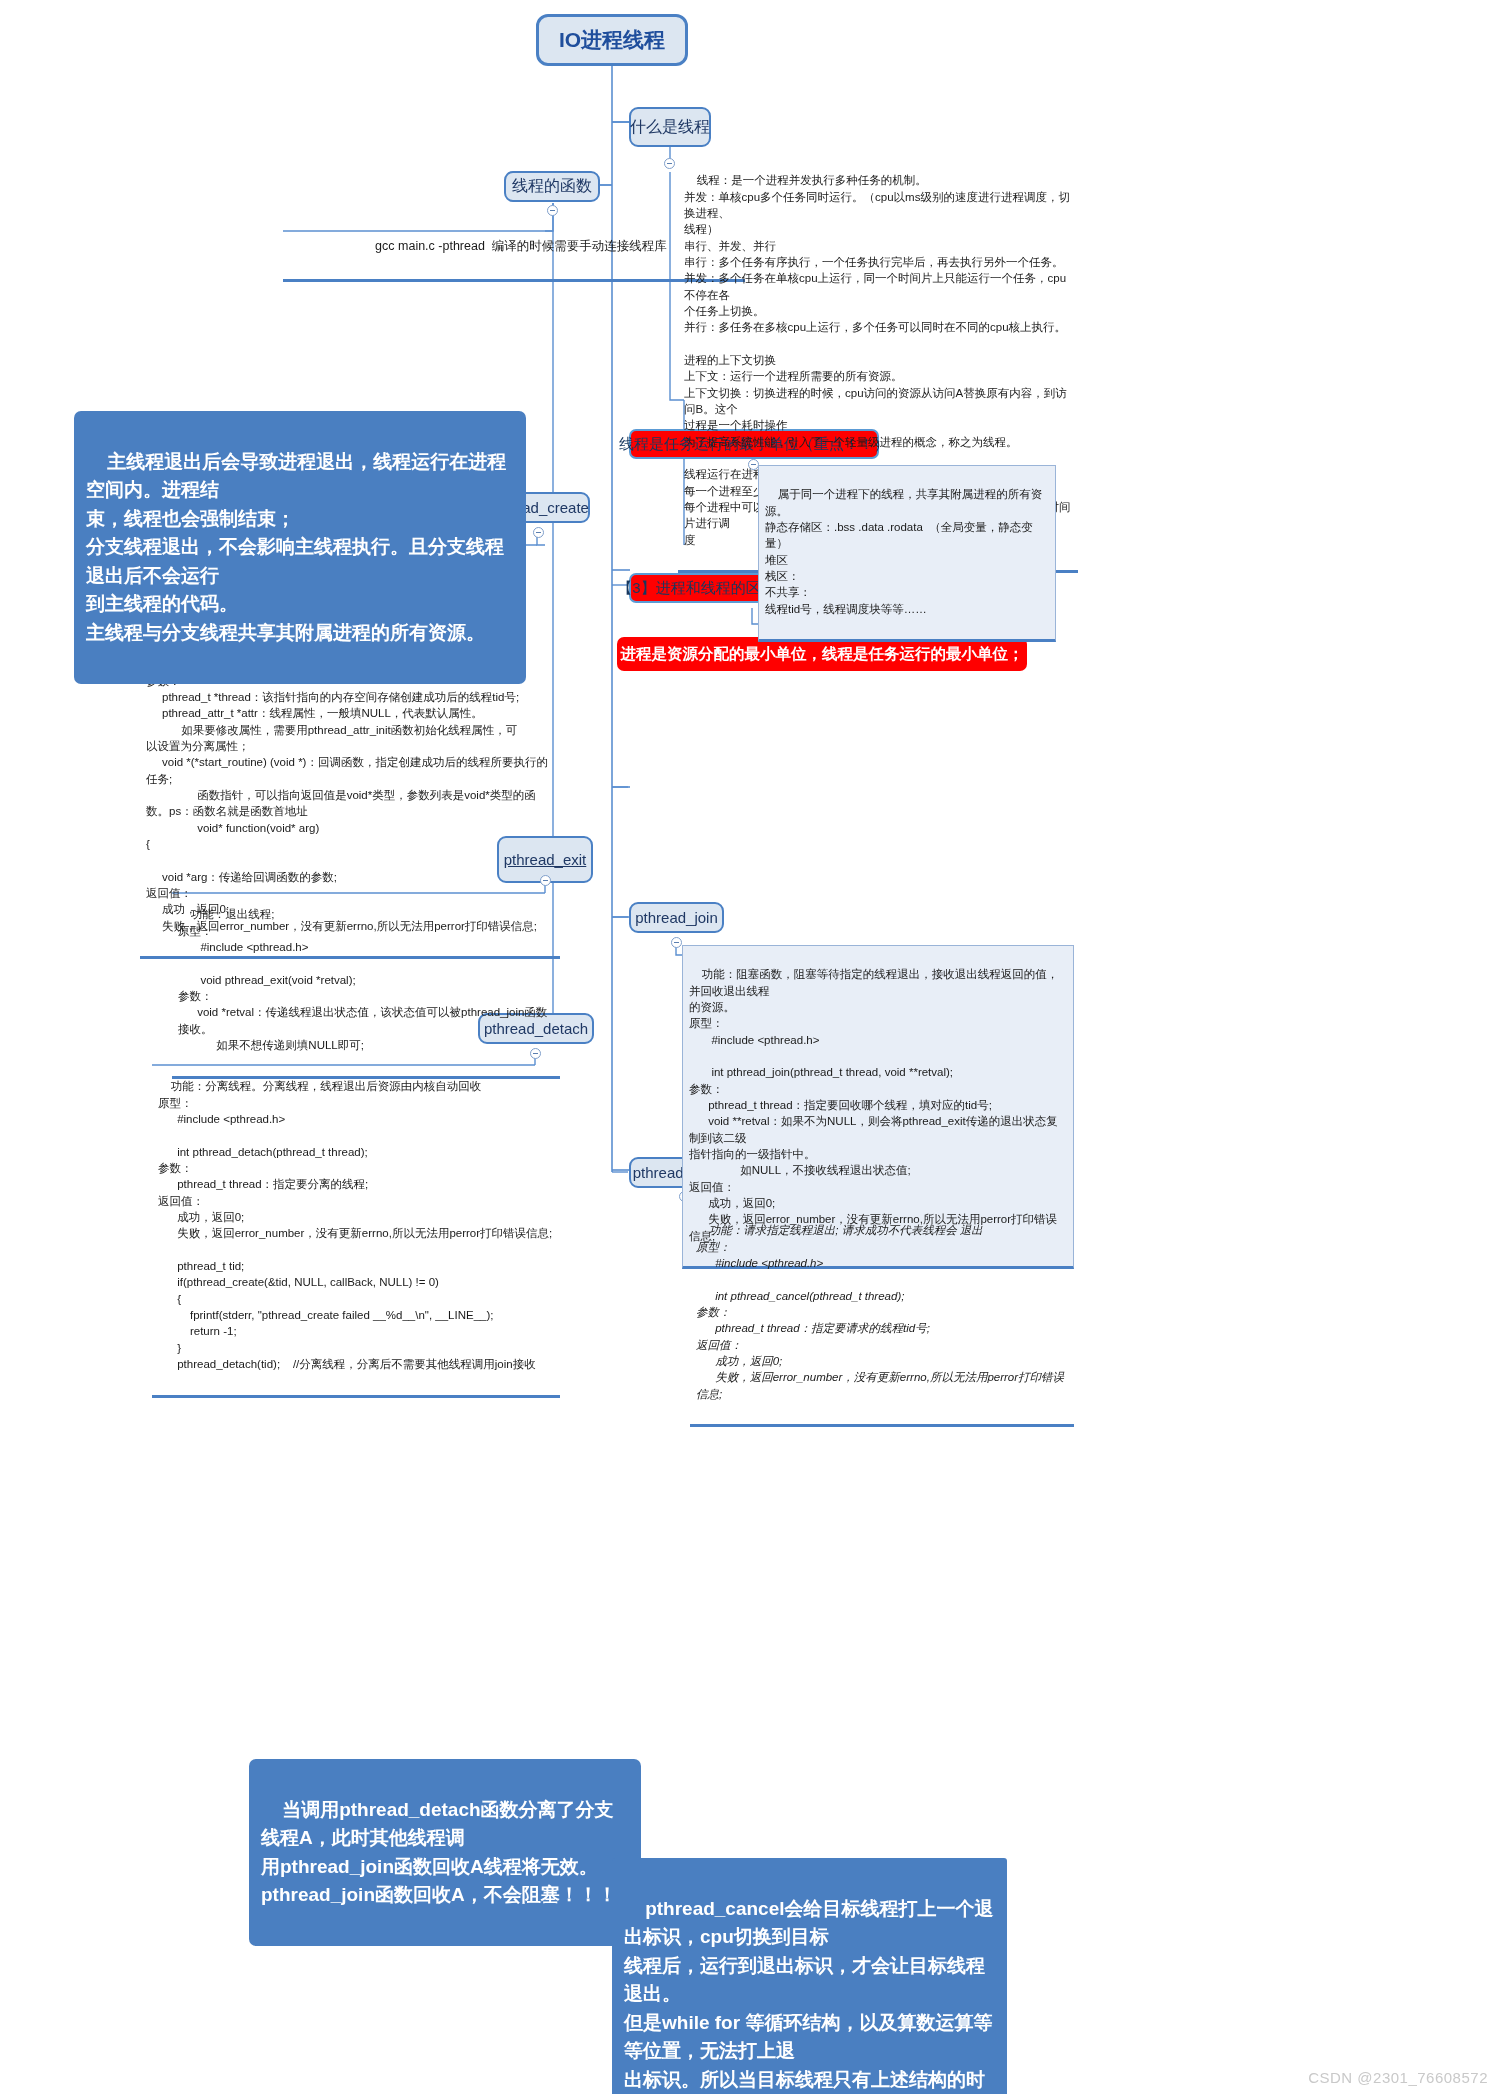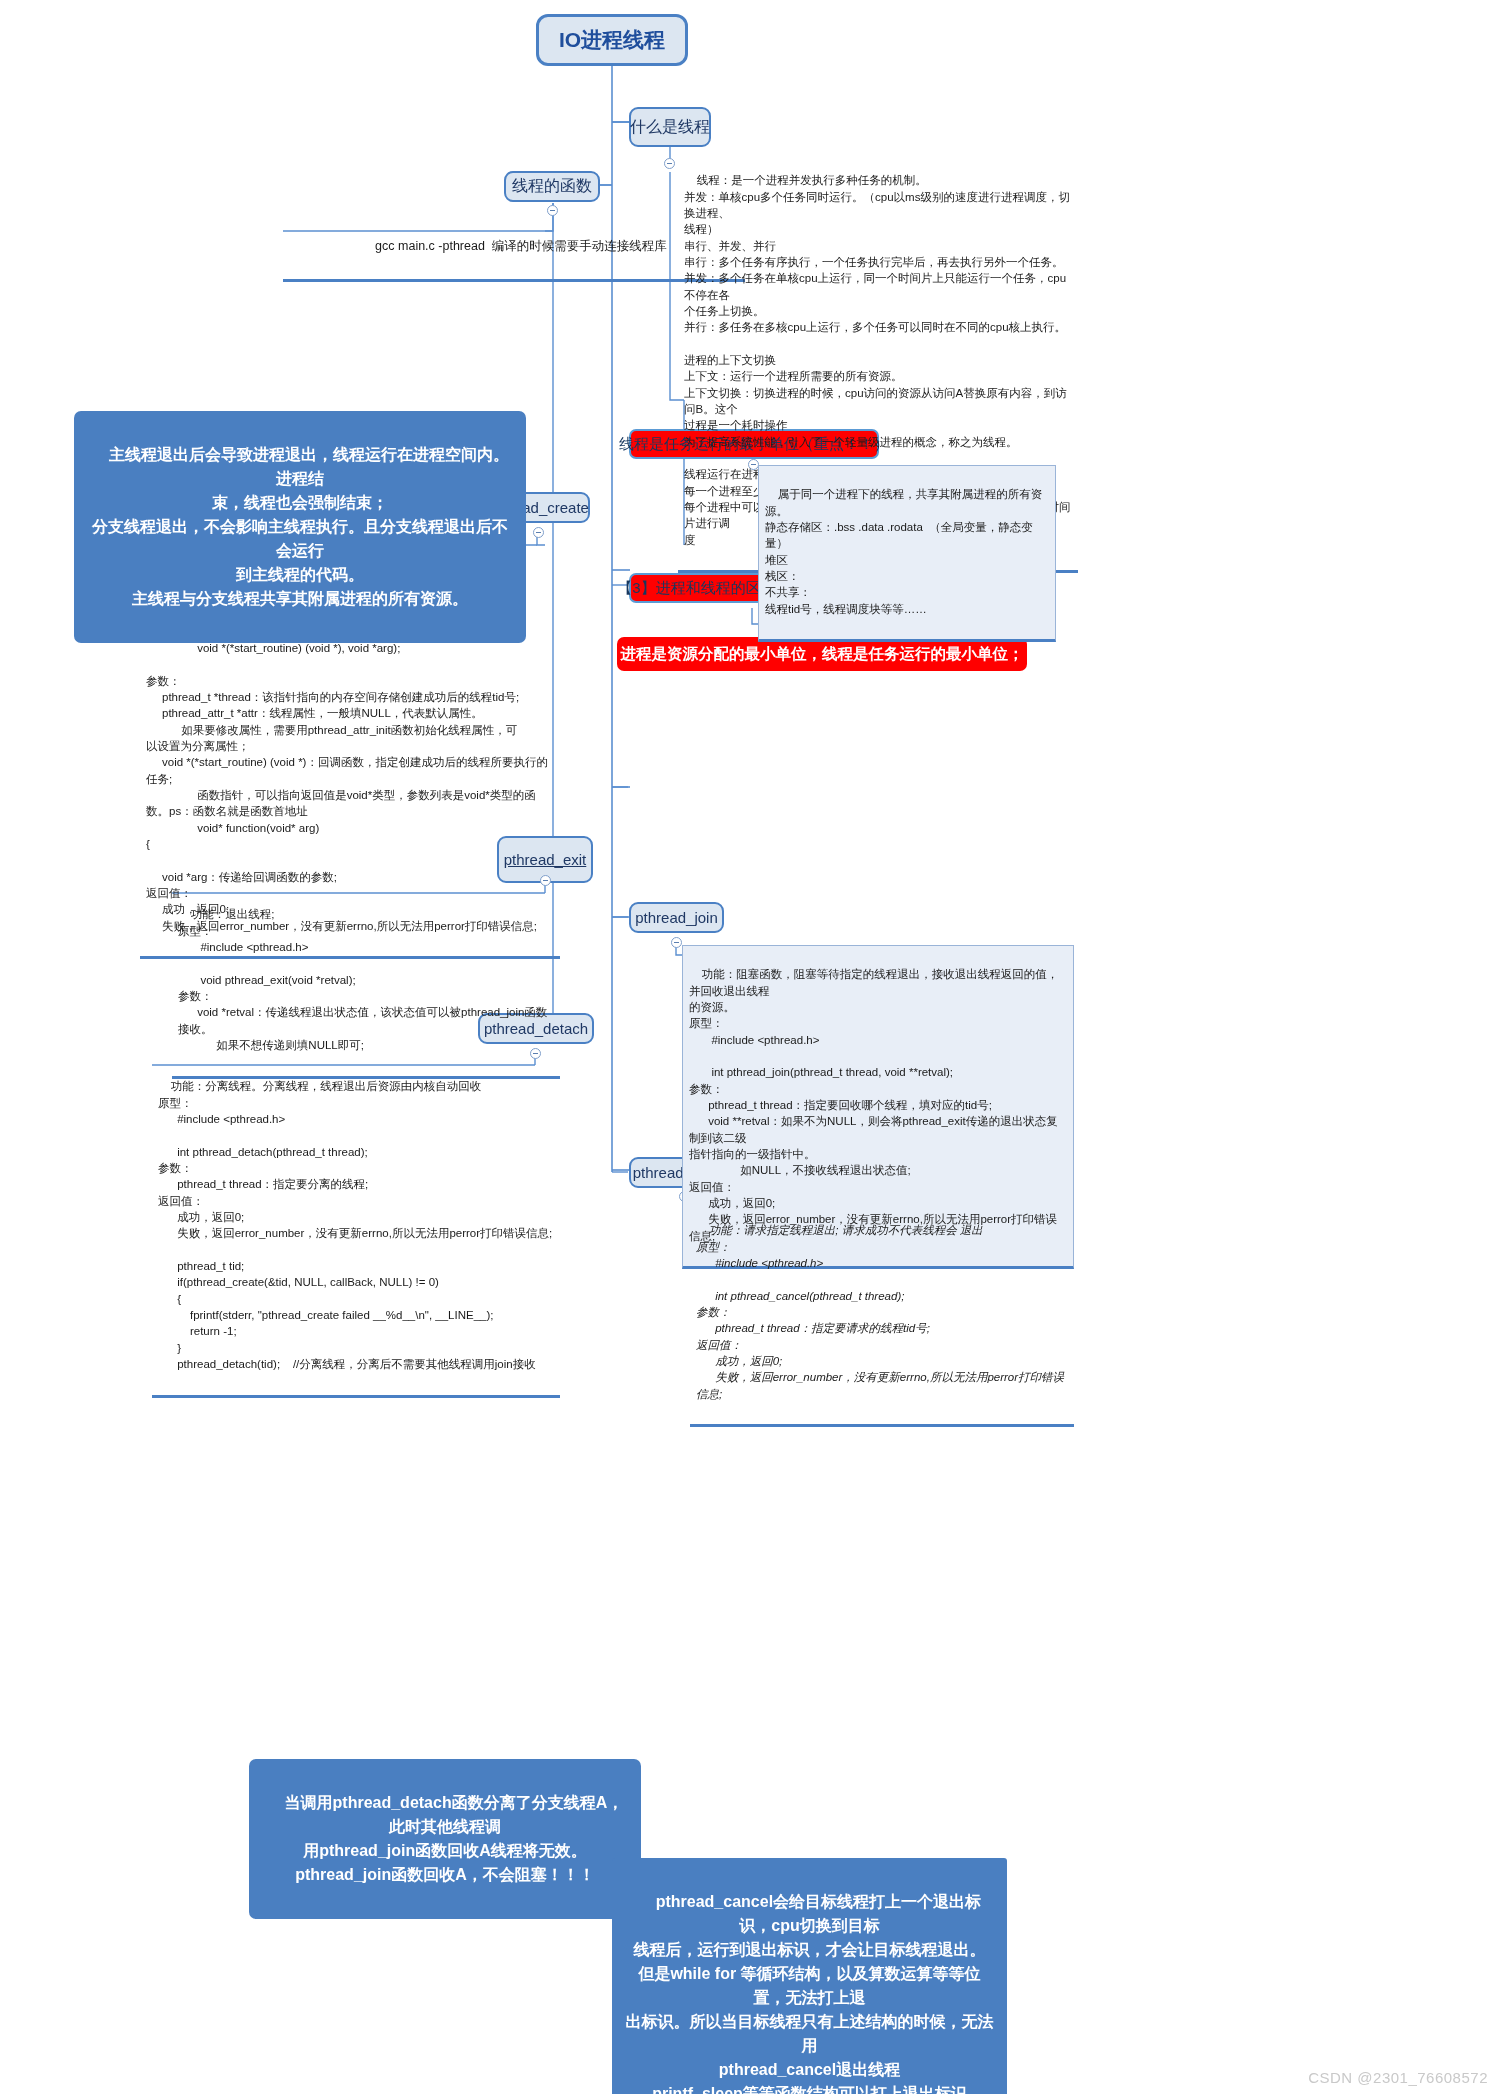--- a/index.html
+++ b/index.html
@@ -78,26 +78,25 @@
     border: 1px solid #9ab4d8;
     border-bottom: 3px solid #4a80c4;
   }
 
   
   .callout {
     position: absolute;
     background: #4a7fc1;
     color: #ffffff;
     font-weight: bold;
-    font-size: 16px;
+    font-size: 19px;
     line-height: 1.5;
     border-radius: 7px;
     padding: 8px 12px;
     white-space: pre-wrap;
-    text-align: center;
   }
   .callout.sq { border-radius: 3px; }
 
   
   .toggle {
     position: absolute;
     width: 11px; height: 11px;
     border: 1px solid #7f9fcb;
     border-radius: 50%;
     background: #ffffff;

